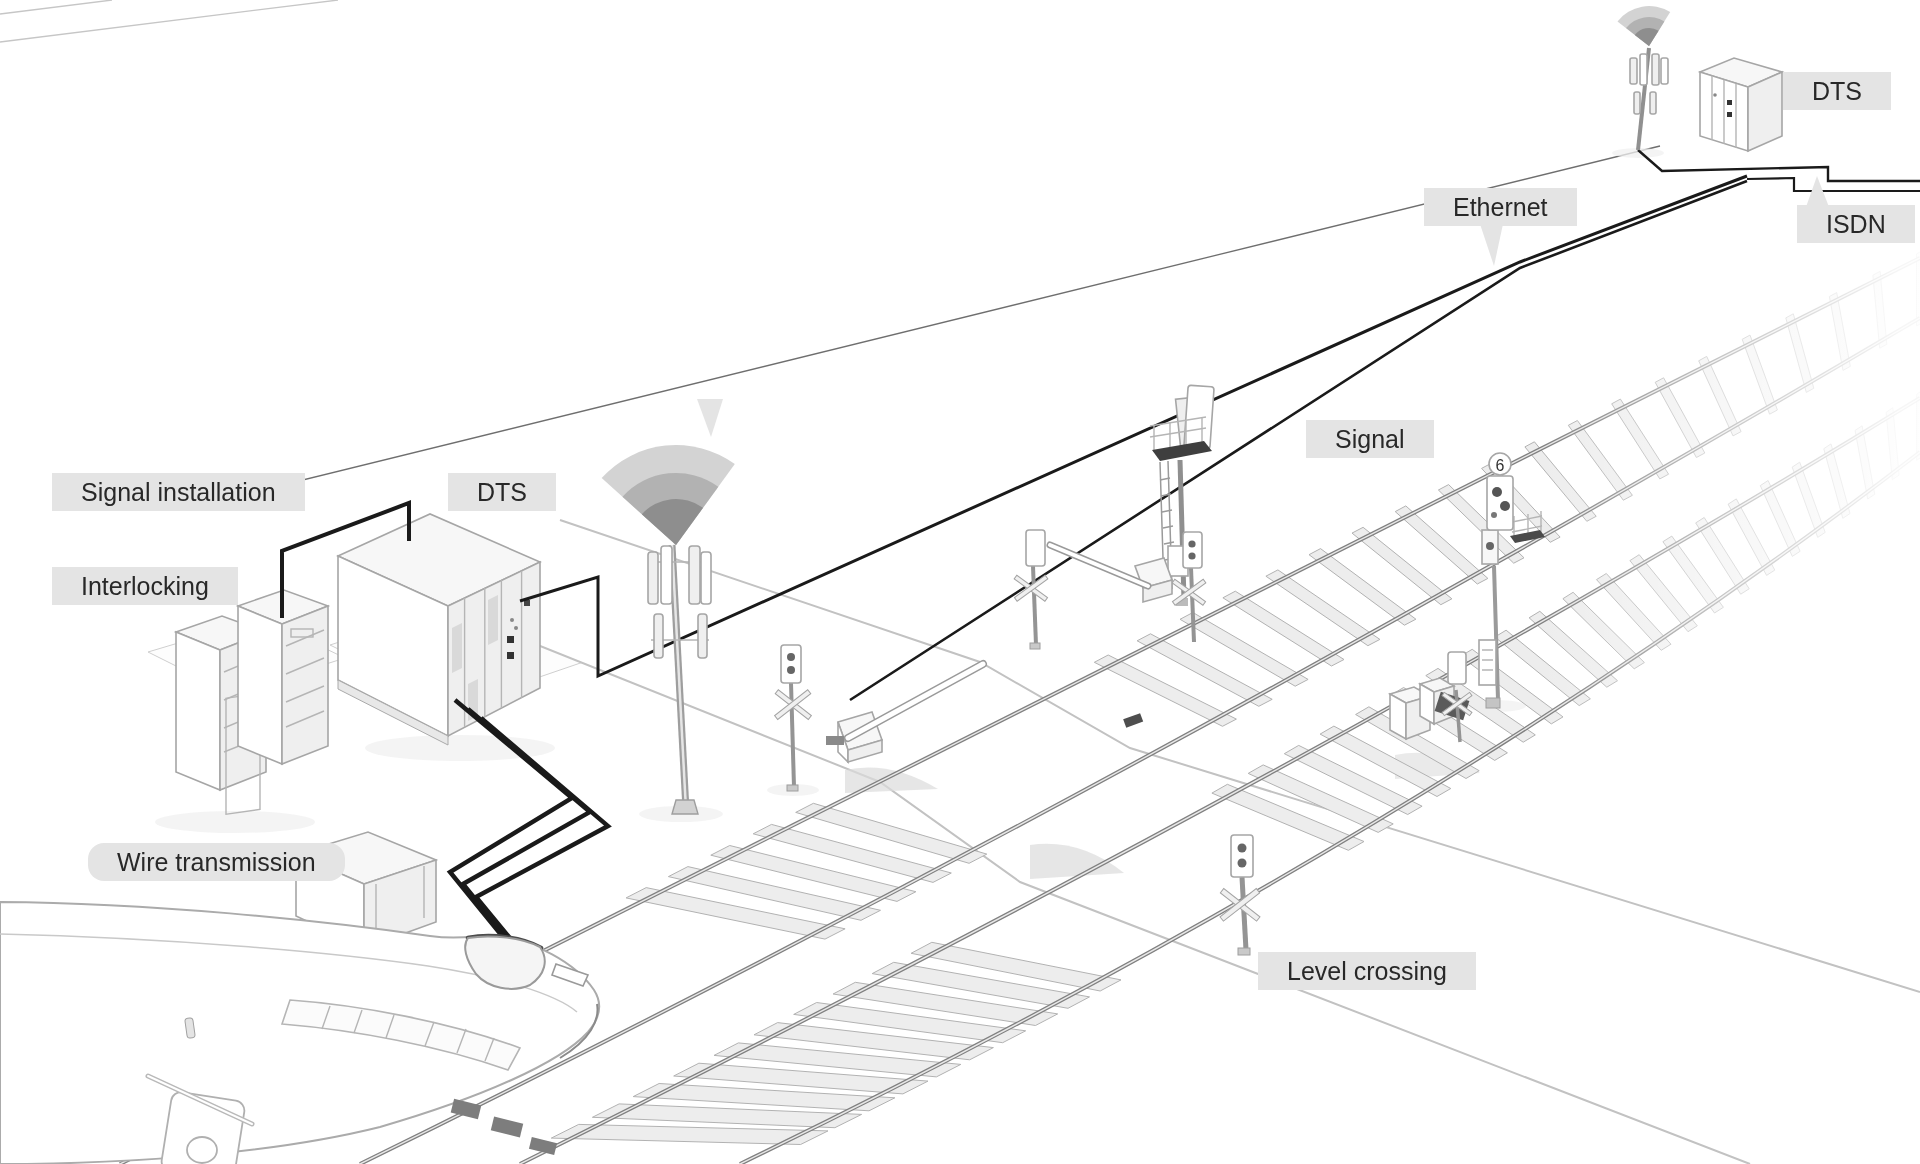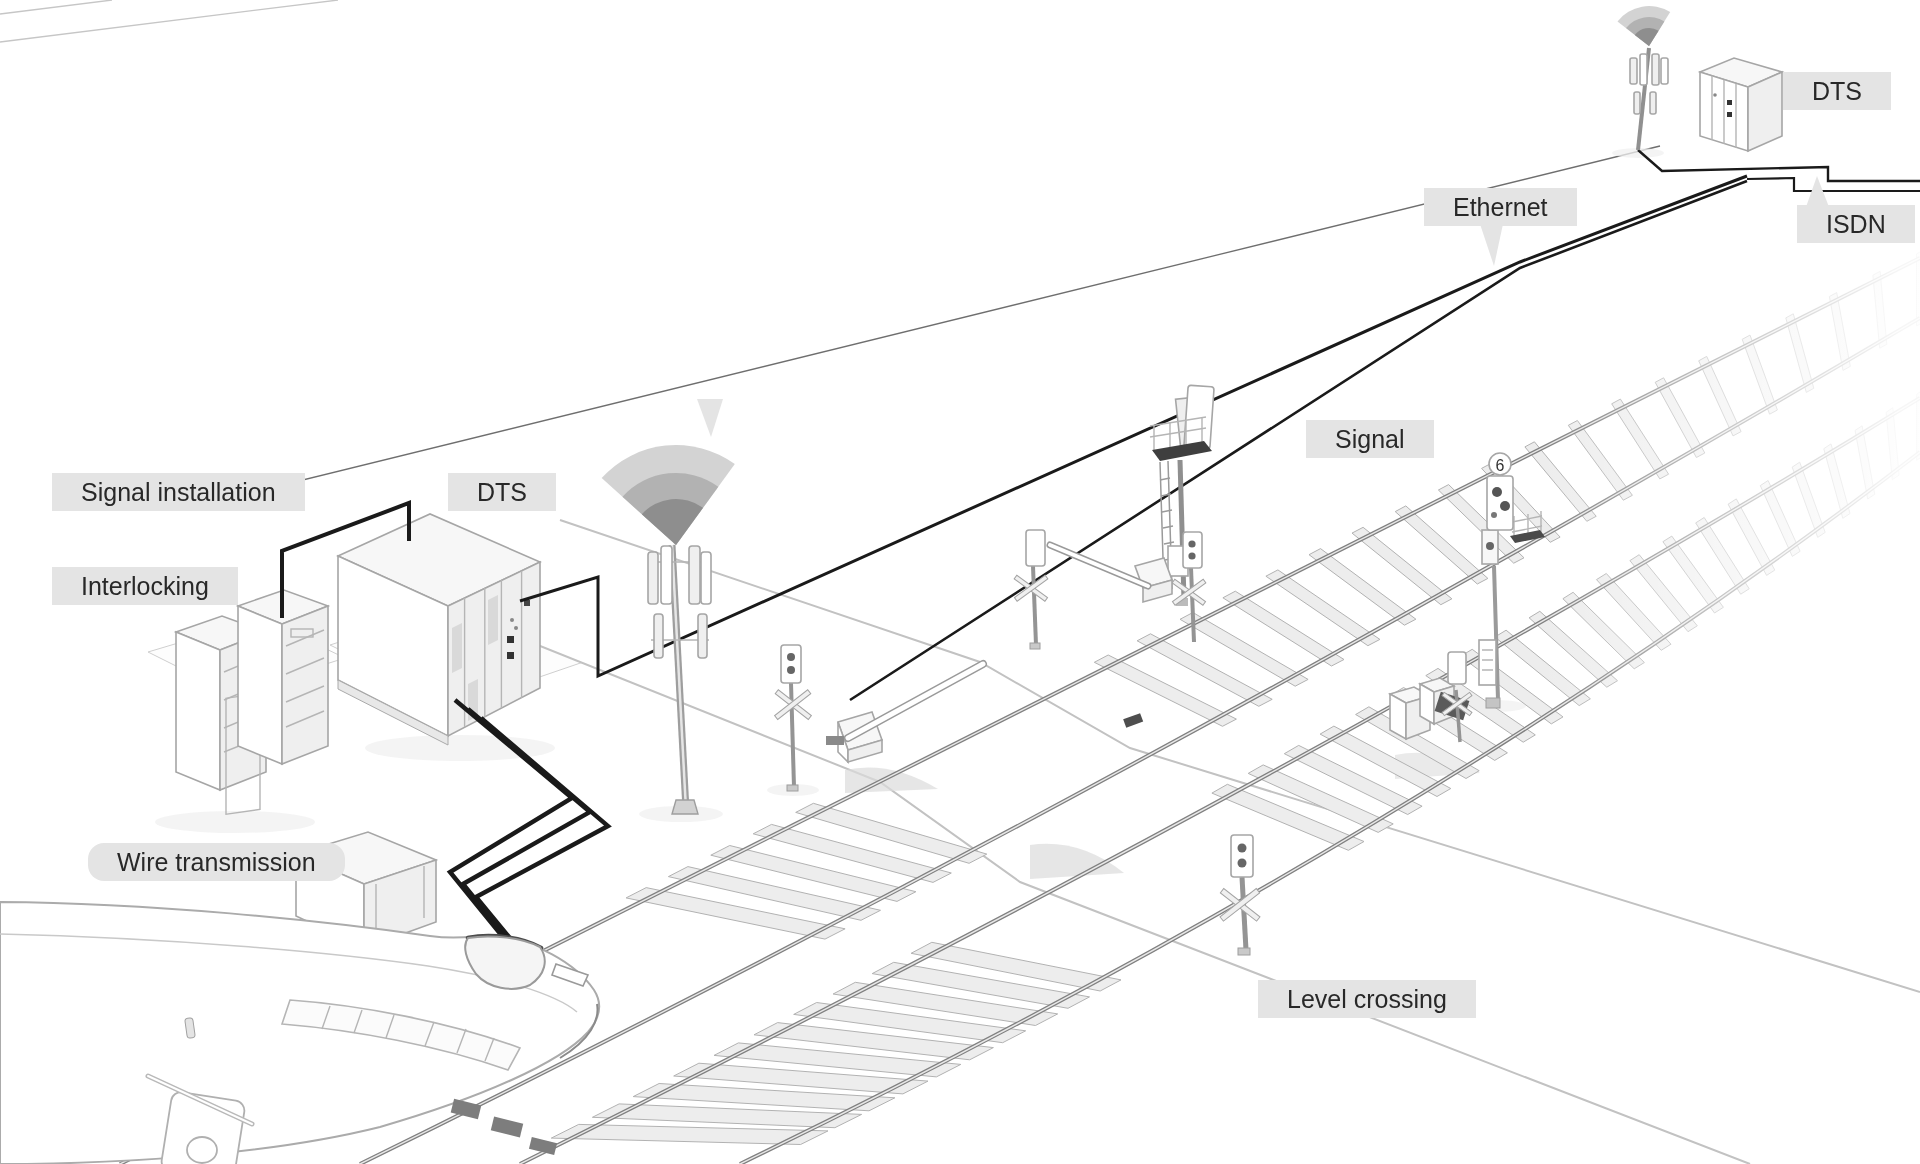--- a/index.html
+++ b/index.html
@@ -365,17 +365,17 @@
     <polygon class="tail" points="1480,224 1503,224 1494,266"></polygon>
     <polygon class="tail" points="1806,207 1829,207 1817,176"></polygon>
   </g>
 </svg>
 
   <div class="callout" style="left:52px;top:473px;"><span>Signal installation</span></div>
   <div class="callout" style="left:448px;top:473px;"><span>DTS</span></div>
   <div class="callout" style="left:52px;top:567px;"><span>Interlocking</span></div>
   <div class="callout" style="left:88px;top:843px;border-radius:16px;"><span>Wire transmission</span></div>
   <div class="callout" style="left:1282px;top:420px;margin-left:24px;"><span>Signal</span></div>
-  <div class="callout" style="left:1258px;top:952px;margin-top:28px;"><span>Level crossing</span></div>
+  <div class="callout" style="left:1258px;top:952px;"><span>Level crossing</span></div>
   <div class="callout" style="left:1424px;top:188px;text-align:center;"><span>Ethernet</span></div>
   <div class="callout" style="left:1783px;top:72px;"><span>DTS</span></div>
   <div class="callout" style="left:1797px;top:205px;"><span>ISDN</span></div>
 </div>
 
 </body></html>

